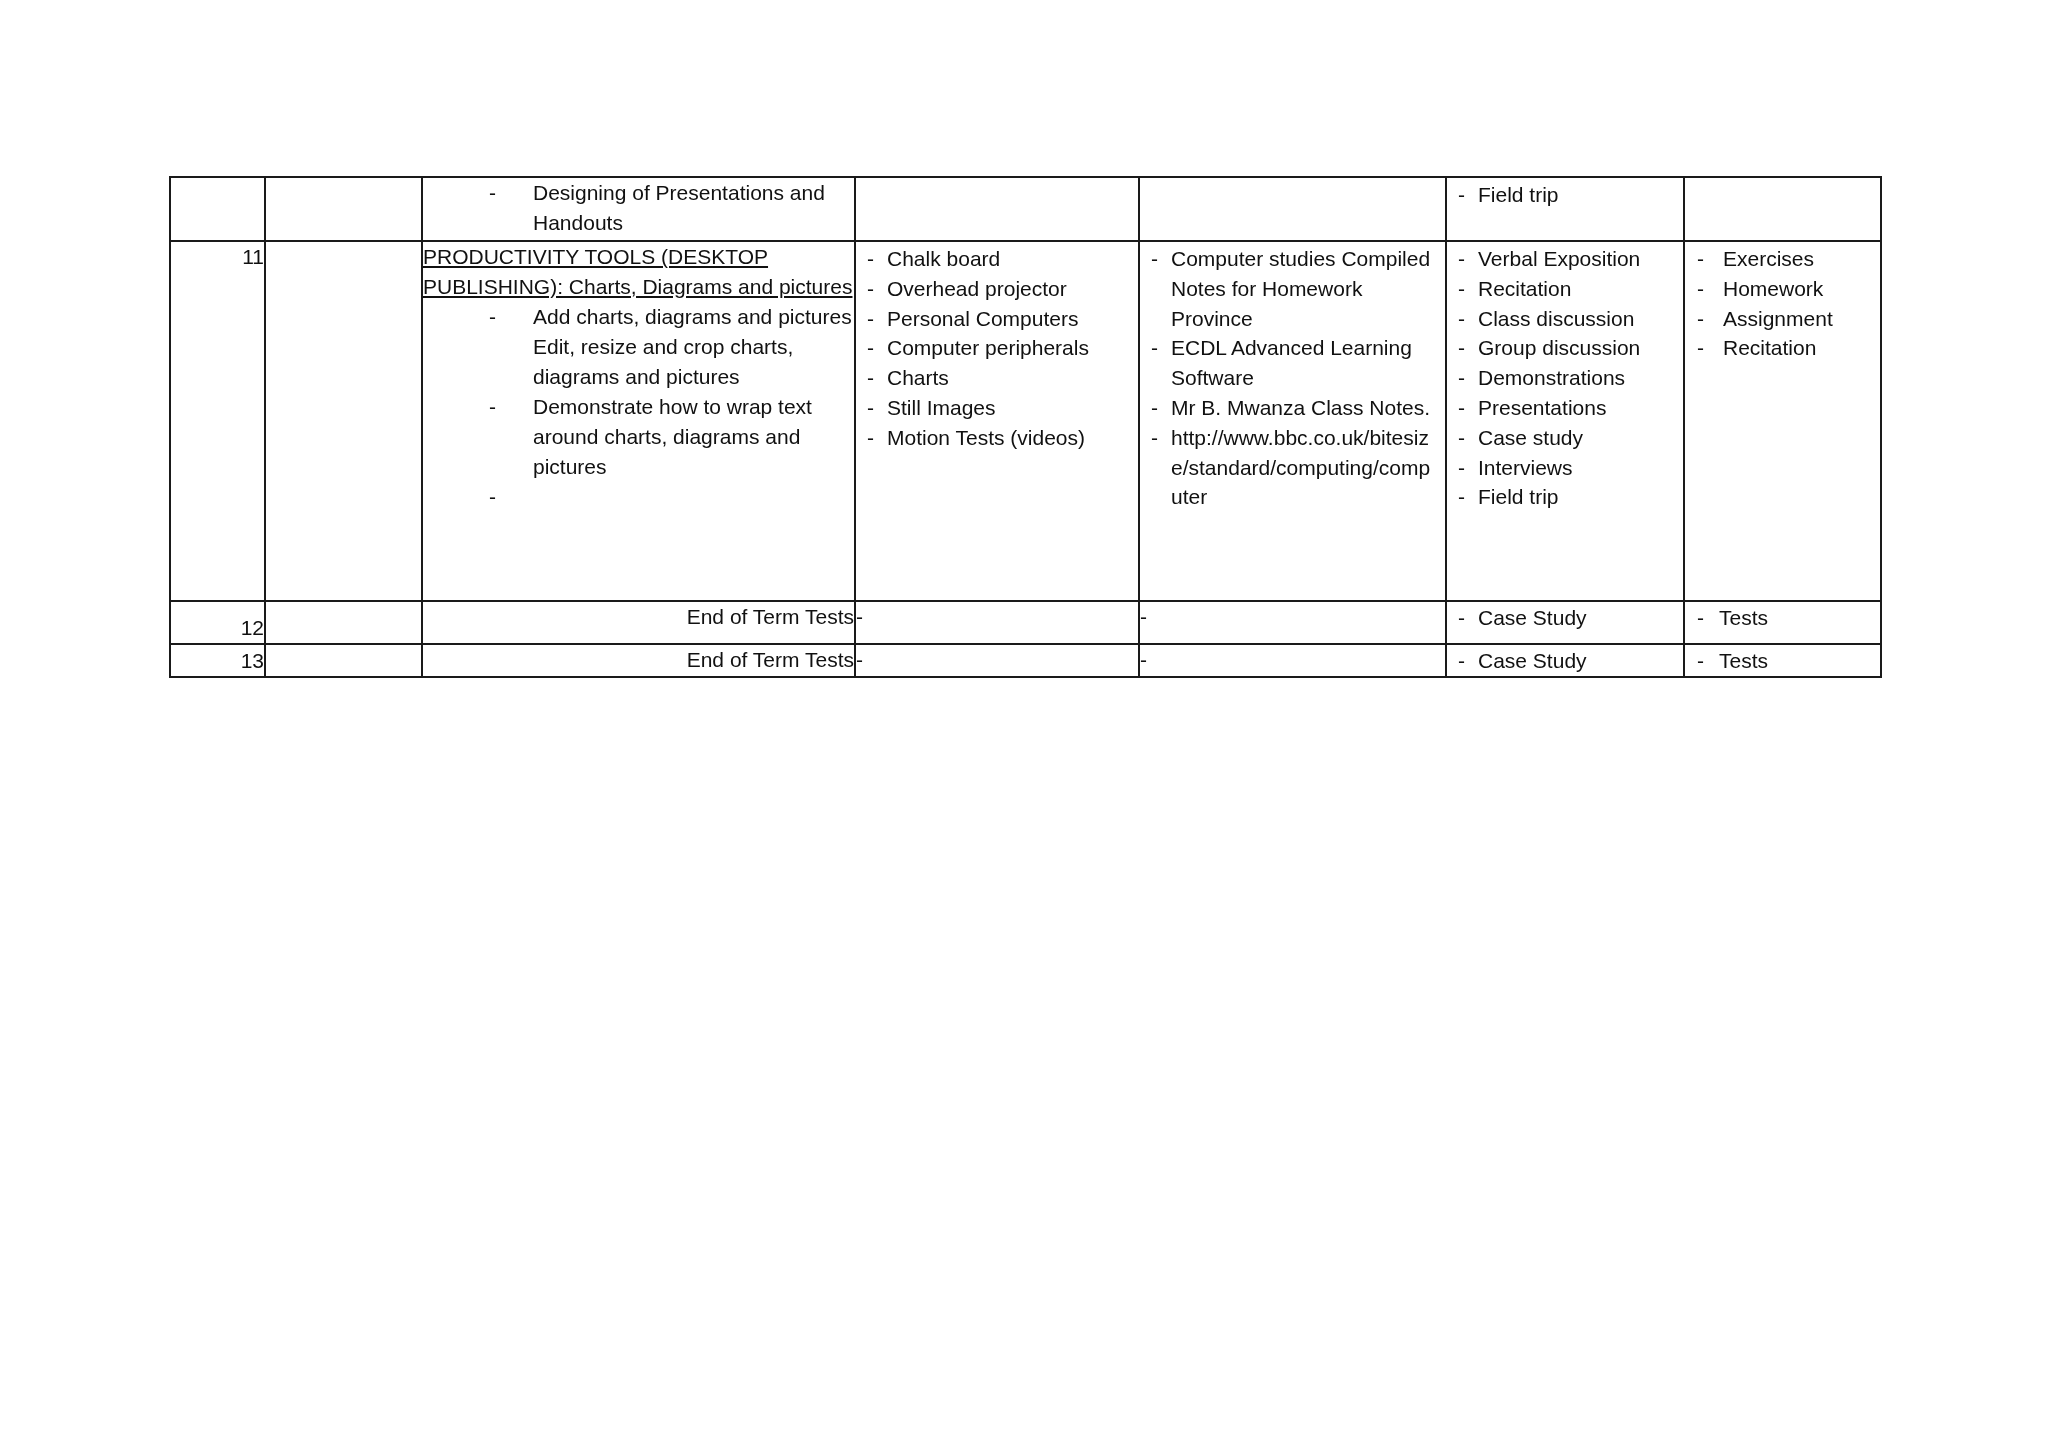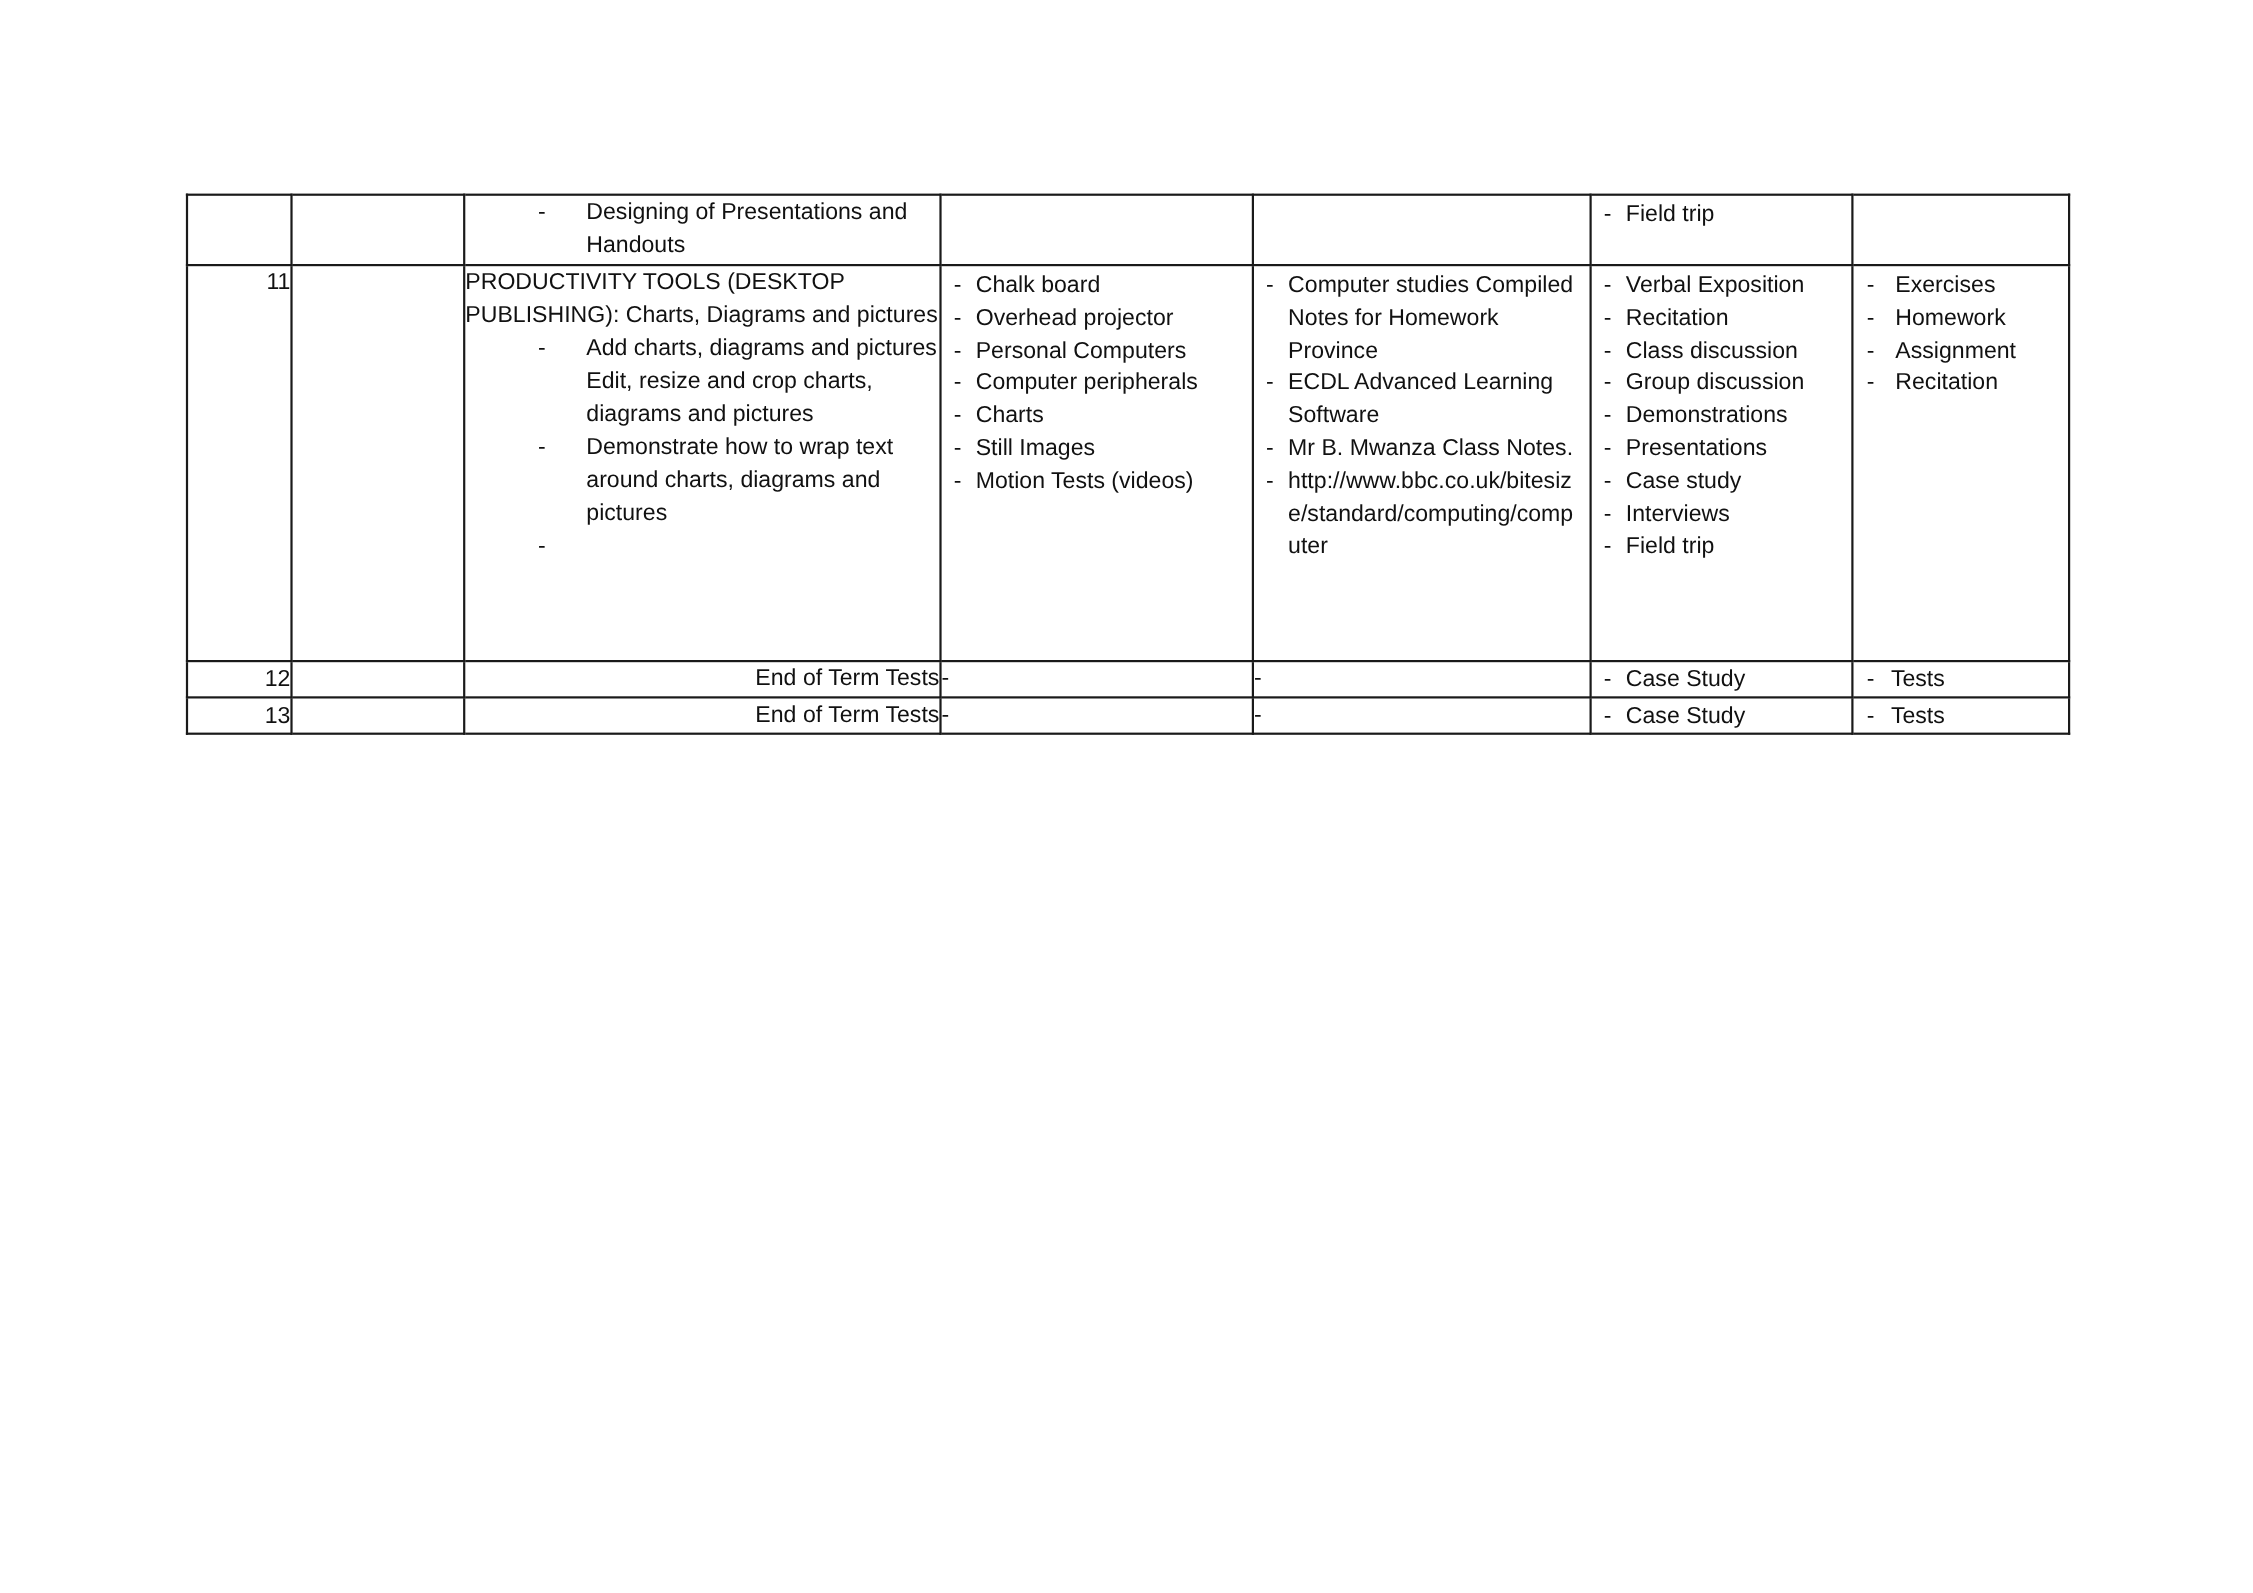--- a/index.html
+++ b/index.html
@@ -48,21 +48,21 @@
       text-align: right;
       font-size: 20px;
       line-height: 28px;
       padding-top: 4px;
     }
     .topic {
       padding: 2px 10px 0 13px;
       font-size: 24px;
       line-height: 32.5px;
     }
-    .topic .heading { display: block; }
+    .topic .heading { display: block; text-decoration: underline; }
     .sub-list {
       list-style: none;
       margin: 0;
       padding: 0;
     }
     .sub-list li {
       position: relative;
       padding-left: 110px;
     }
     .sub-list li .dash {
@@ -197,21 +197,21 @@
           <ul class="dash-list assess">
             <li><span class="dash">-</span><span>Exercises</span></li>
             <li><span class="dash">-</span><span>Homework</span></li>
             <li><span class="dash">-</span><span>Assignment</span></li>
             <li><span class="dash">-</span><span>Recitation</span></li>
           </ul>
         </td>
       </tr>
 
       <tr class="r-12">
-        <td class="week" style="padding-top:1px;border-radius:12px;">12</td>
+        <td class="week" style="padding-top:11px;border-radius:12px;">12</td>
         <td></td>
         <td class="topic-single">End of Term Tests</td>
         <td class="single">-</td>
         <td class="single">-</td>
         <td>
           <ul class="dash-list" style="padding-top:1px;">
             <li><span class="dash">-</span><span>Case Study</span></li>
           </ul>
         </td>
         <td>

